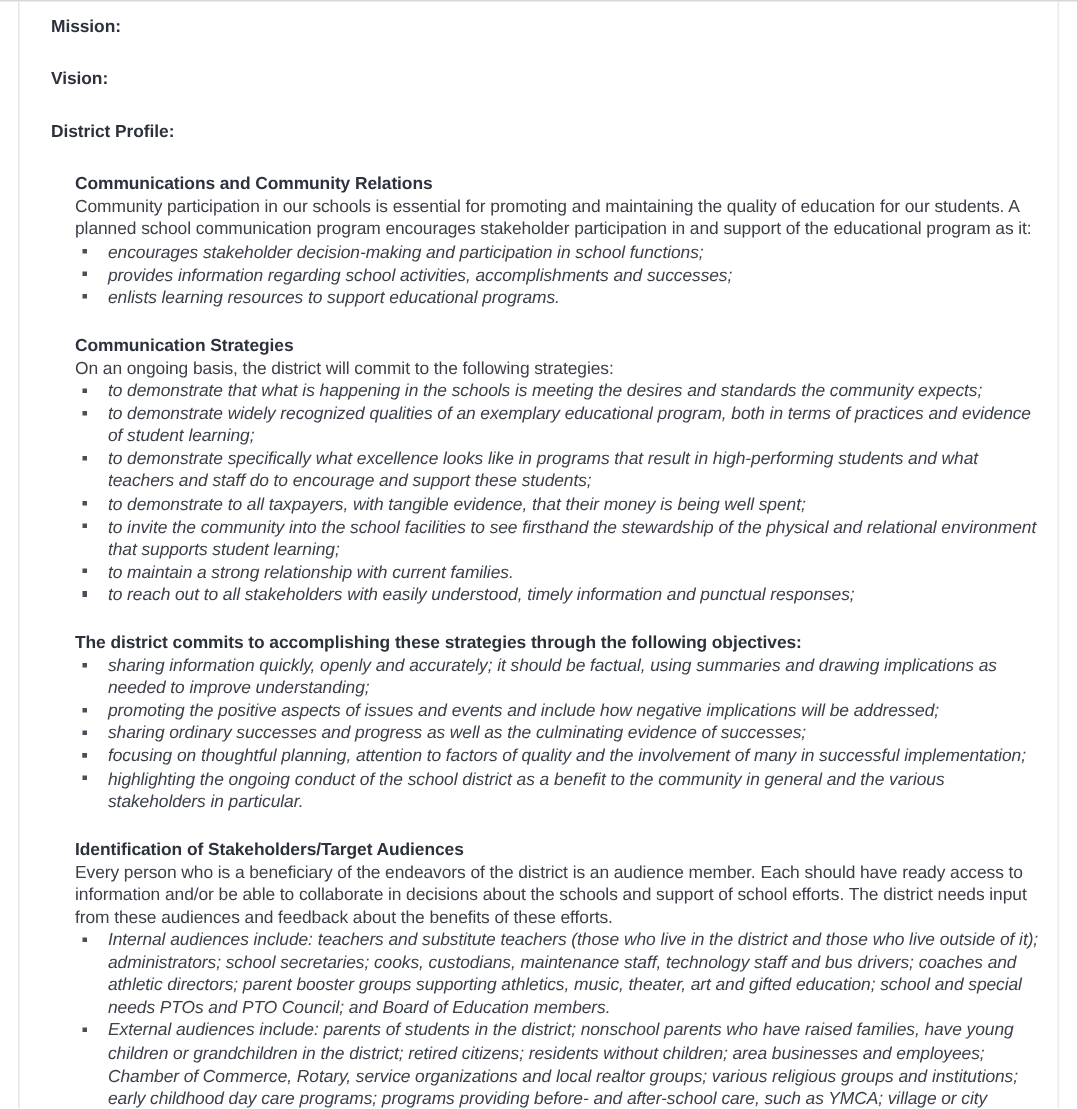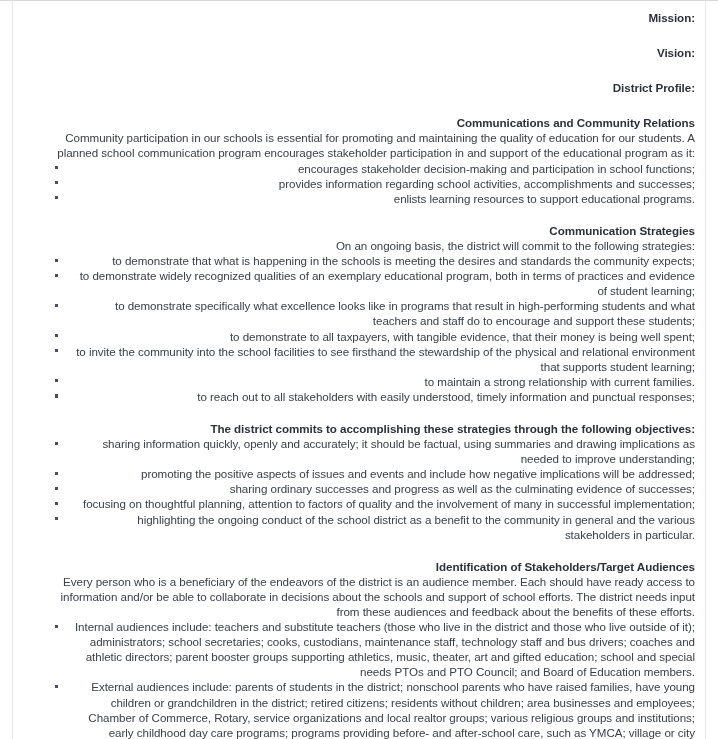--- a/index.html
+++ b/index.html
@@ -41,21 +41,20 @@
     background: #e9e9e9;
   }
   #doc {
     position: absolute;
     left: 13px;
     top: 0;
     width: 692px;
     height: 555px;
     box-sizing: border-box;
     padding: 9px 10px 0 21px;
-    text-align: right;
   }
   .label-line,
   .sec-head,
   .lead,
   .bullets li {
     color: #3b4049;
     font-size: 11.6px;
     line-height: 15.1px;
     letter-spacing: -0.05px;
   }
@@ -68,20 +67,21 @@
   .label-line { margin-bottom: 20px; }
   .label-line:first-child { margin-bottom: 20px; }
   .block { margin: 0 0 17px 16px; }
   .block:last-child { margin-bottom: 0; }
   .sec-head { margin: 0 0 0 0; }
   .lead { margin: 0; }
   ul.bullets {
     list-style: none;
     margin: 0;
     padding: 0;
+    font-style: italic;
   }
   ul.bullets li {
     position: relative;
     padding-left: 22px;
     margin: 0;
   }
   ul.bullets li .bullet {
     position: absolute;
     left: 5px;
     top: 5.5px;

